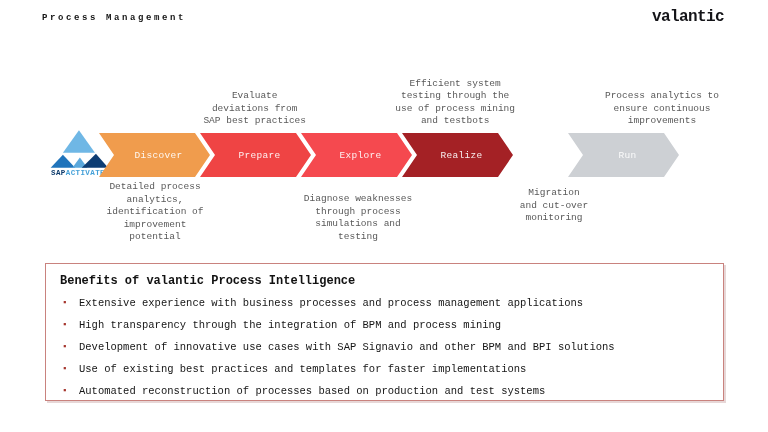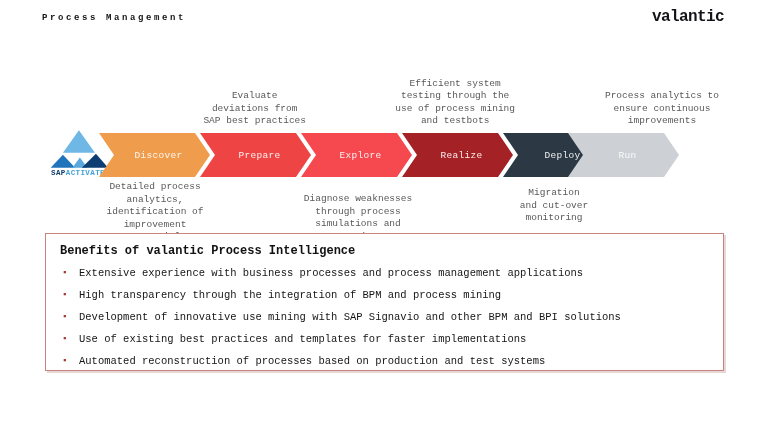--- a/index.html
+++ b/index.html
@@ -43,21 +43,21 @@
   .ann-top { height:54px; top:74px; display:flex; align-items:flex-end; justify-content:flex-end; }
   .t0 { left:184px; width:122px; }
   .t1 { left:391px; width:124px; }
   .t2 { left:593px; width:126px; }
   .b0 { left:103px; width:104px; top:181px; }
   .b1 { left:294px; width:128px; top:193px; }
   .b2 { left:511px; width:86px;  top:187px; }
 
   
   .benefits {
-    position:absolute; left:45px; top:233px; width:679px; height:138px;
+    position:absolute; left:45px; top:263px; width:679px; height:138px;
     background:#ffffff; border:1px solid #c9827e;
     box-shadow: 2px 2px 0 rgba(170,110,110,0.28);
     box-sizing:border-box;
   }
   .benefits-title {
     margin:10px 14px 0 14px; font-size:12px; font-weight:bold; color:#121212;
   }
   .benefits-list { list-style:none; margin:9px 0 0 0; padding:0; }
   .benefits-list li {
     display:flex; align-items:flex-start; padding:0 14px; margin-bottom:10px;
@@ -92,23 +92,20 @@
     </div>
   <div class="chevron c1" style="background: #ef4444;">
       <span>Prepare</span>
     </div>
   <div class="chevron c2" style="background: rgb(245, 73, 79);">
       <span>Explore</span>
     </div>
   <div class="chevron c3" style="background: rgb(164, 33, 37);">
       <span>Realize</span>
     </div>
-  <div class="chevron c4" style="background: rgb(44, 57, 69);">
-      <span>Deploy</span>
-    </div>
   <div class="chevron c5" style="background: rgb(205, 208, 212);">
       <span>Run</span>
     </div>
 
   <div class="ann ann-top t0"><span>Evaluate
 deviations from
 SAP best practices</span></div>
   <div class="ann ann-top t1"><span>Efficient system
 testing through the
 use of process mining
@@ -135,21 +132,21 @@
       <li>
           <span class="bullet-marker" style="color: rgb(165, 52, 44);">▪</span>
           <span>Extensive experience with business processes and process management applications</span>
         </li>
       <li>
           <span class="bullet-marker" style="color: rgb(165, 52, 44);">▪</span>
           <span>High transparency through the integration of BPM and process mining</span>
         </li>
       <li>
           <span class="bullet-marker" style="color: rgb(165, 52, 44);">▪</span>
-          <span>Development of innovative use mining with SAP Signavio and other BPM and BPI solutions</span>
+          <span>Development of innovative use cases with SAP Signavio and other BPM and BPI solutions</span>
         </li>
       <li>
           <span class="bullet-marker" style="color: rgb(165, 52, 44);">▪</span>
           <span>Use of existing best practices and templates for faster implementations</span>
         </li>
       <li>
           <span class="bullet-marker" style="color: rgb(165, 52, 44);">▪</span>
           <span>Automated reconstruction of processes based on production and test systems</span>
         </li>
     </ul>

